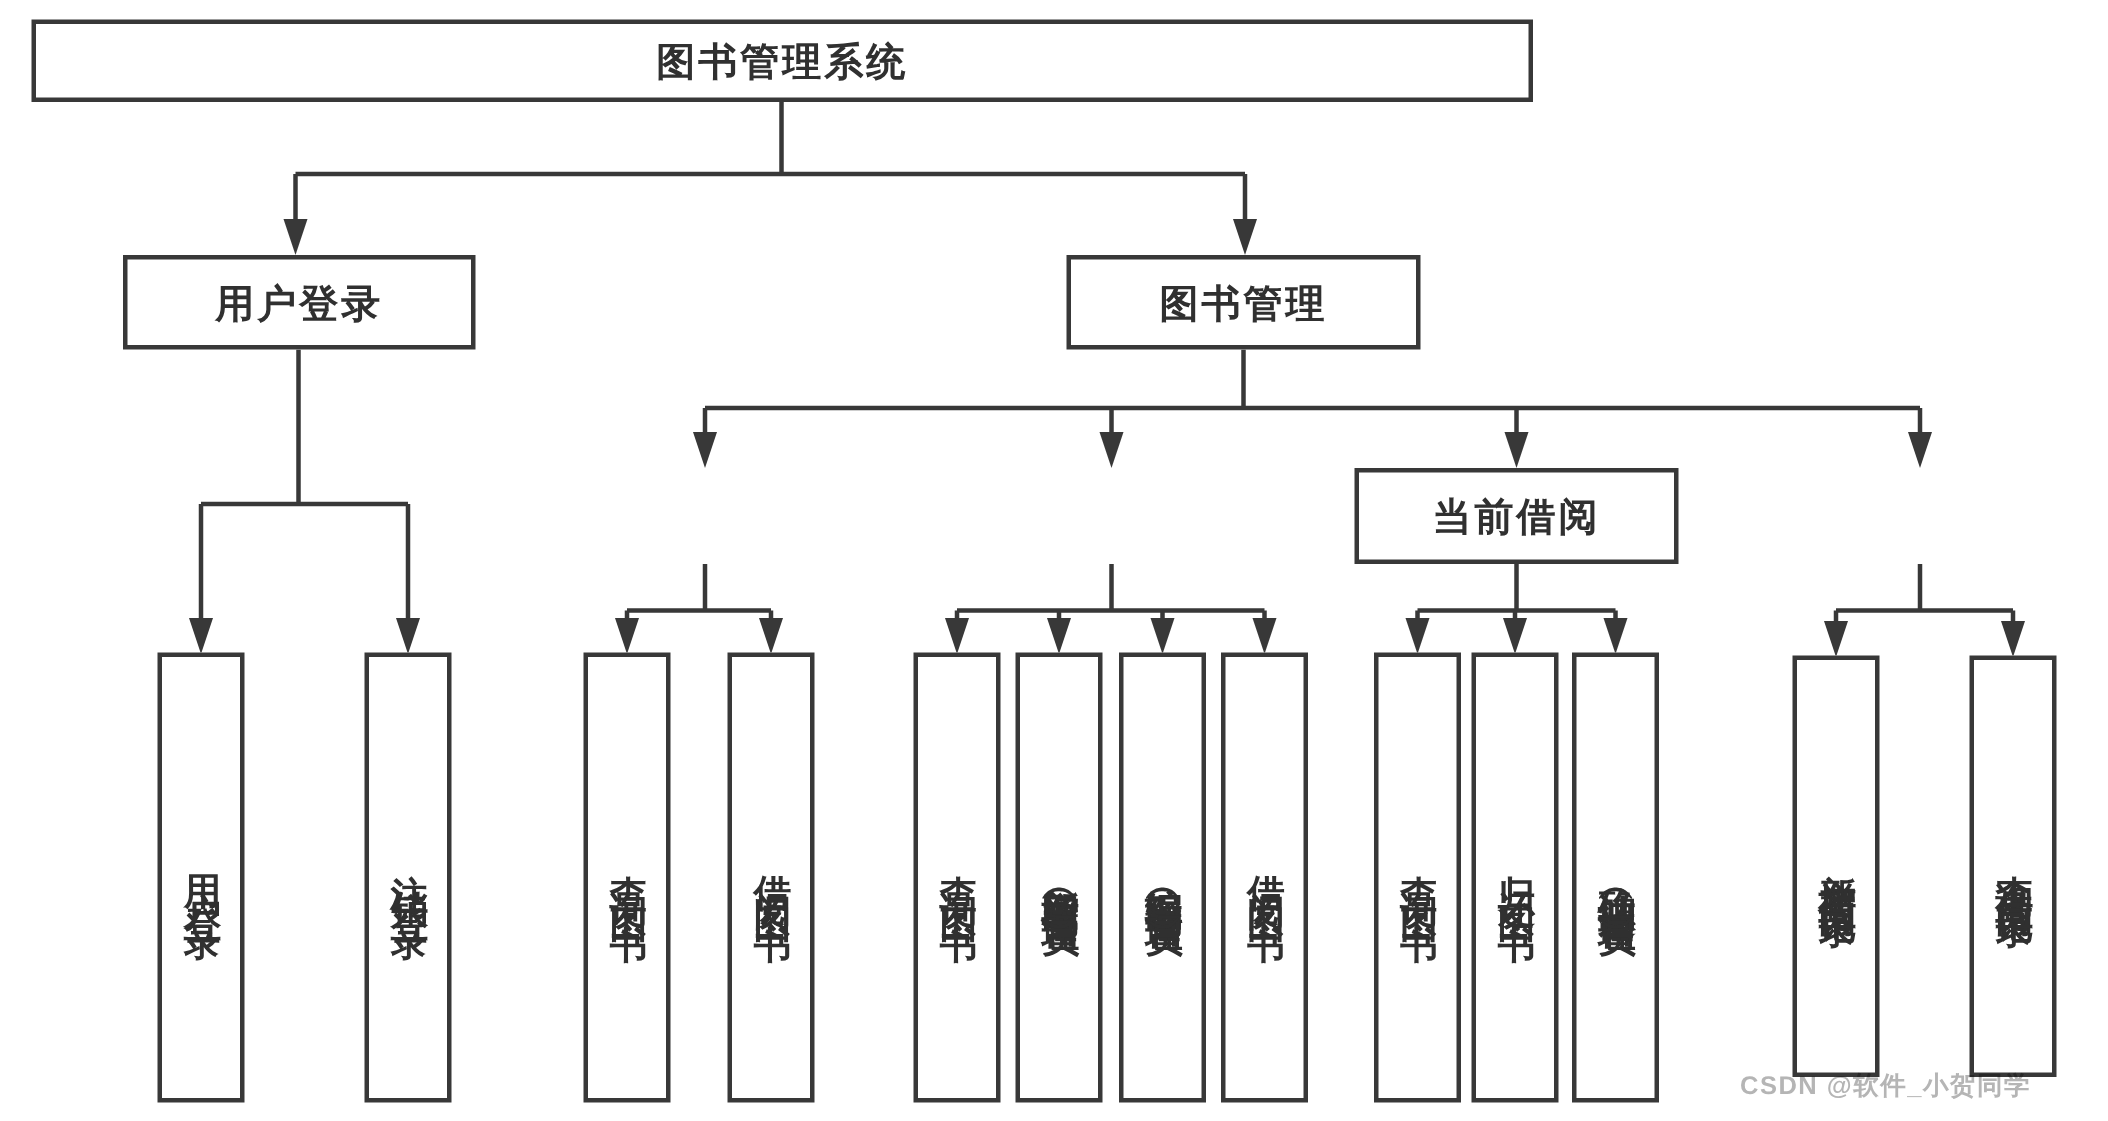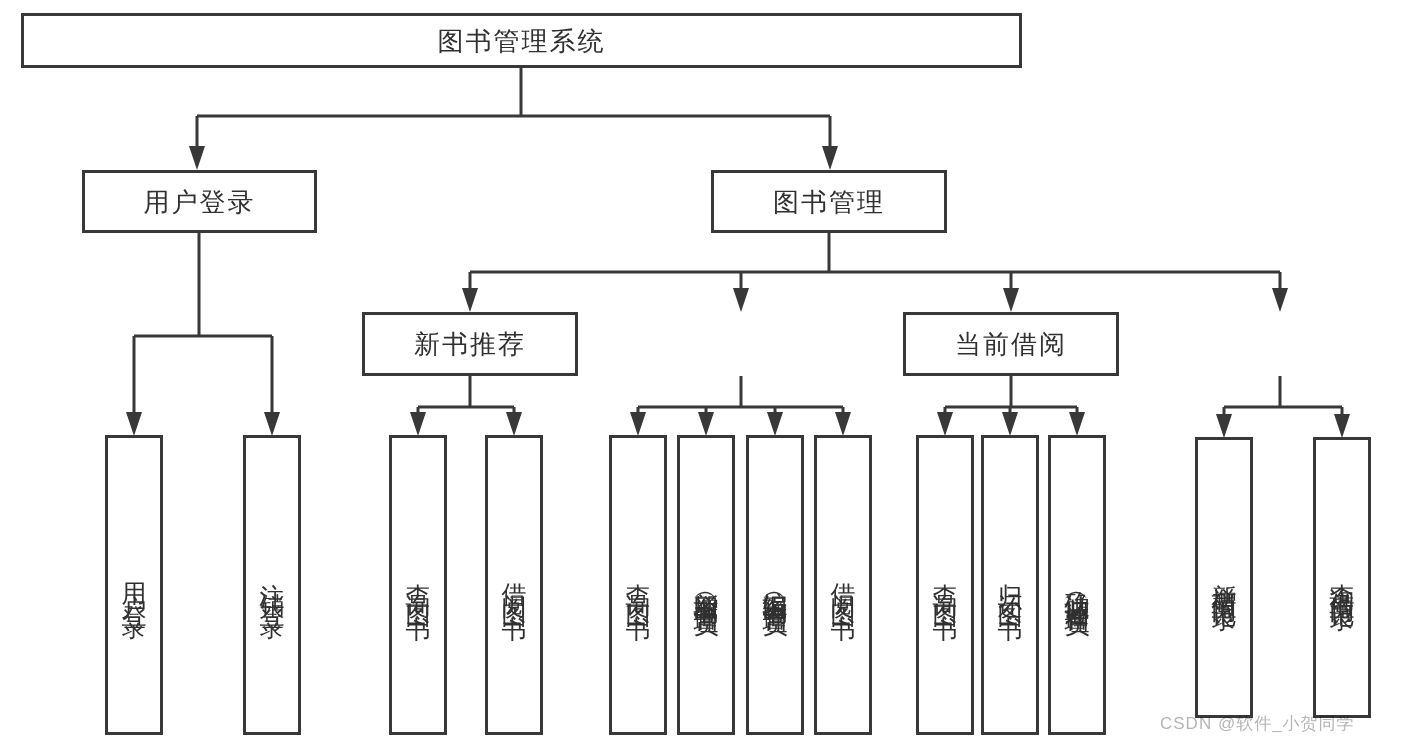--- a/index.html
+++ b/index.html
@@ -9,20 +9,21 @@
     --fill:#ffffff;
     --watermark:#b5b5b5;
   }
   html,body{margin:0;padding:0;background:#fff;}
   .canvas{
     position:relative;
     width:1405px;height:747px;
     background:var(--fill);
     font-family:"Liberation Sans","DejaVu Sans",sans-serif;
     overflow:hidden;
+    font-weight:bold;
   }
   .connectors{position:absolute;left:0;top:0;z-index:1;}
   .node{
     position:absolute;z-index:2;
     background:var(--fill);
     border:3px solid var(--line);
     box-sizing:border-box;
     display:flex;align-items:center;justify-content:center;
     color:var(--text);
   }
@@ -83,23 +84,20 @@
     <span>图书管理系统</span>
   </div>
 
   <div class="node h" style="left:82px;top:170px;width:235px;height:63px">
     <span>用户登录</span>
   </div>
   <div class="node h" style="left:711px;top:170px;width:236px;height:63px">
     <span>图书管理</span>
   </div>
 
-  <div class="node h" style="left:362px;top:312px;width:216px;height:64px">
-    <span>新书推荐</span>
-  </div>
   <div class="node h" style="left:903px;top:312px;width:216px;height:64px">
     <span>当前借阅</span>
   </div>
 
   <div class="node v" style="left:105px;top:435px;width:58px;height:300px">
     <span class="sp-l">用户登录</span>
   </div>
   <div class="node v" style="left:243px;top:435px;width:58px;height:300px">
     <span class="sp-l">注销登录</span>
   </div>

